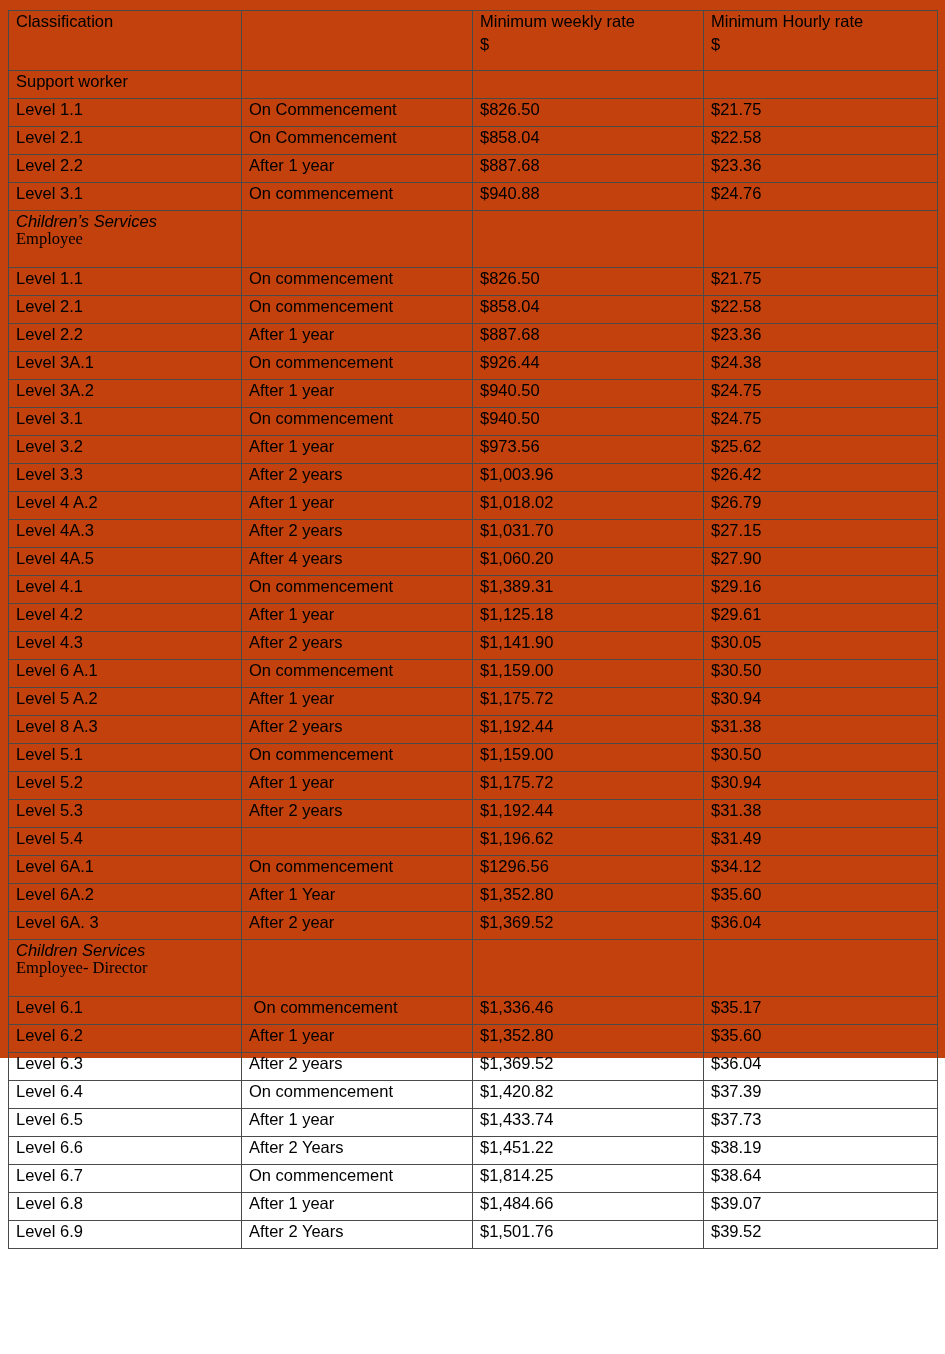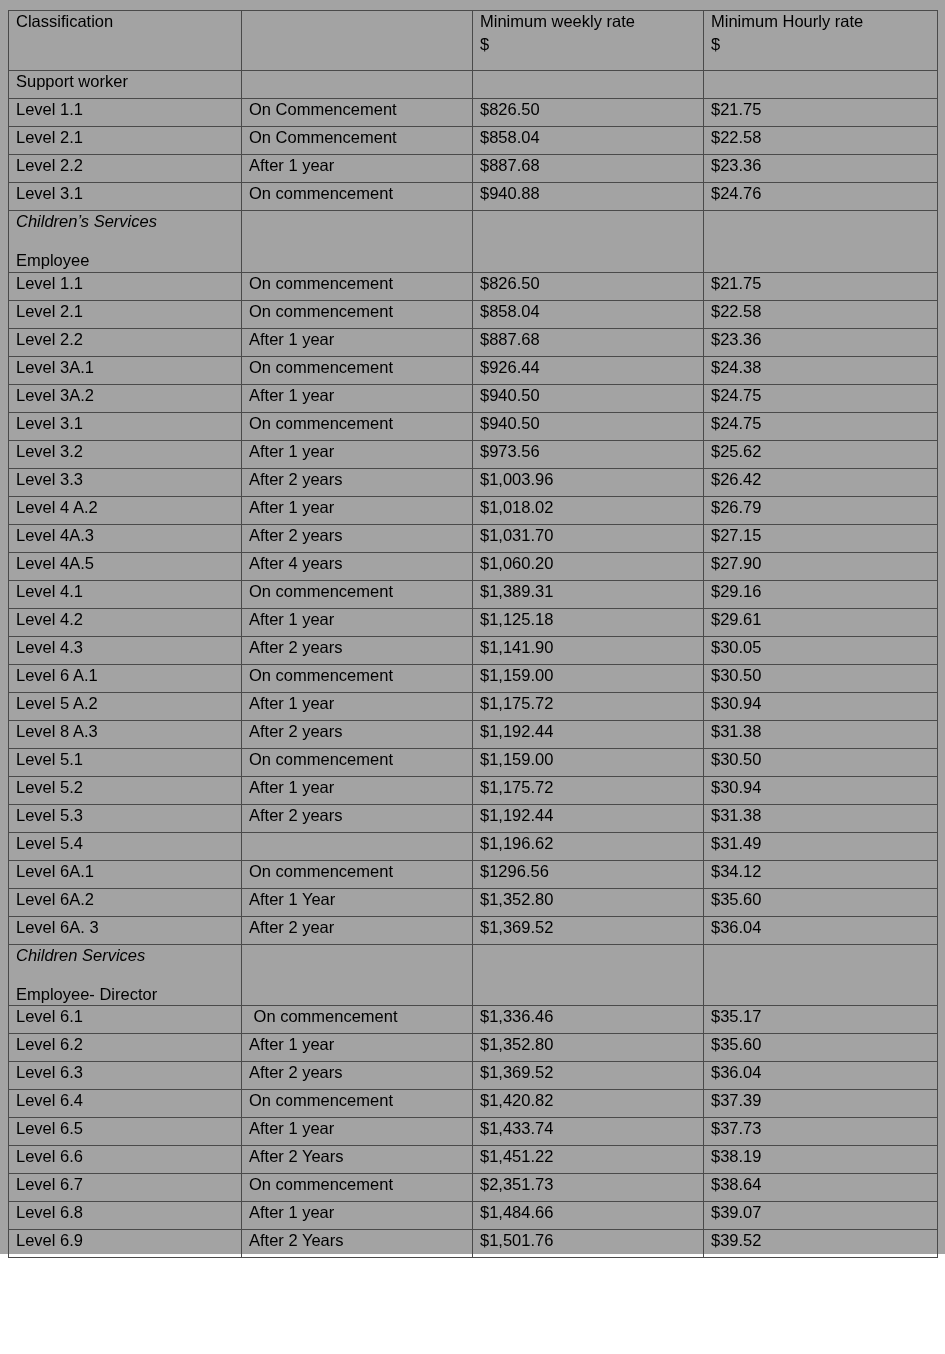--- a/index.html
+++ b/index.html
@@ -11,22 +11,22 @@
   body {
     width: 945px;
     height: 1354px;
     font-family: "Liberation Sans", sans-serif;
     color: #000000;
     overflow: hidden;
   }
   .page {
     position: relative;
     width: 945px;
-    height: 1254px;
-    background: #a3a3a3;
+    height: 1058px;
+    background: #c2410c;
     box-sizing: border-box;
   }
   table.rates {
     position: absolute;
     left: 8px;
     top: 10px;
     width: 929px;
     border-collapse: collapse;
     table-layout: fixed;
     font-size: 16.5px;
@@ -51,21 +51,21 @@
     height: 60px;
   }
   tr.hdr td .l1 { display: block; }
   tr.hdr td .l2 { display: block; margin-top: 6px; }
 
   
   tr.grp2 td {
     height: 57px;
   }
   tr.grp2 td .l1 { display: block; font-style: italic; }
-  tr.grp2 td .l2 { display: block; margin-top: 22px; }
+  tr.grp2 td .l2 { display: block; margin-top: 0; font-family: Liberation Serif, serif; }
 
   tr.single td {
     height: 28px;
   }
 </style>
 </head>
 <body>
 
 <div class="page">
   <table class="rates">
@@ -301,21 +301,21 @@
         </tr>
         <tr class="single">
           <td><span>Level 6.6</span></td>
           <td><span>After 2 Years</span></td>
           <td><span>$1,451.22</span></td>
           <td><span>$38.19</span></td>
         </tr>
         <tr class="single">
           <td><span>Level 6.7</span></td>
           <td><span>On commencement</span></td>
-          <td><span>$2,351.73</span></td>
+          <td><span>$1,814.25</span></td>
           <td><span>$38.64</span></td>
         </tr>
         <tr class="single">
           <td><span>Level 6.8</span></td>
           <td><span>After 1 year</span></td>
           <td><span>$1,484.66</span></td>
           <td><span>$39.07</span></td>
         </tr>
         <tr class="single">
           <td><span>Level 6.9</span></td>

